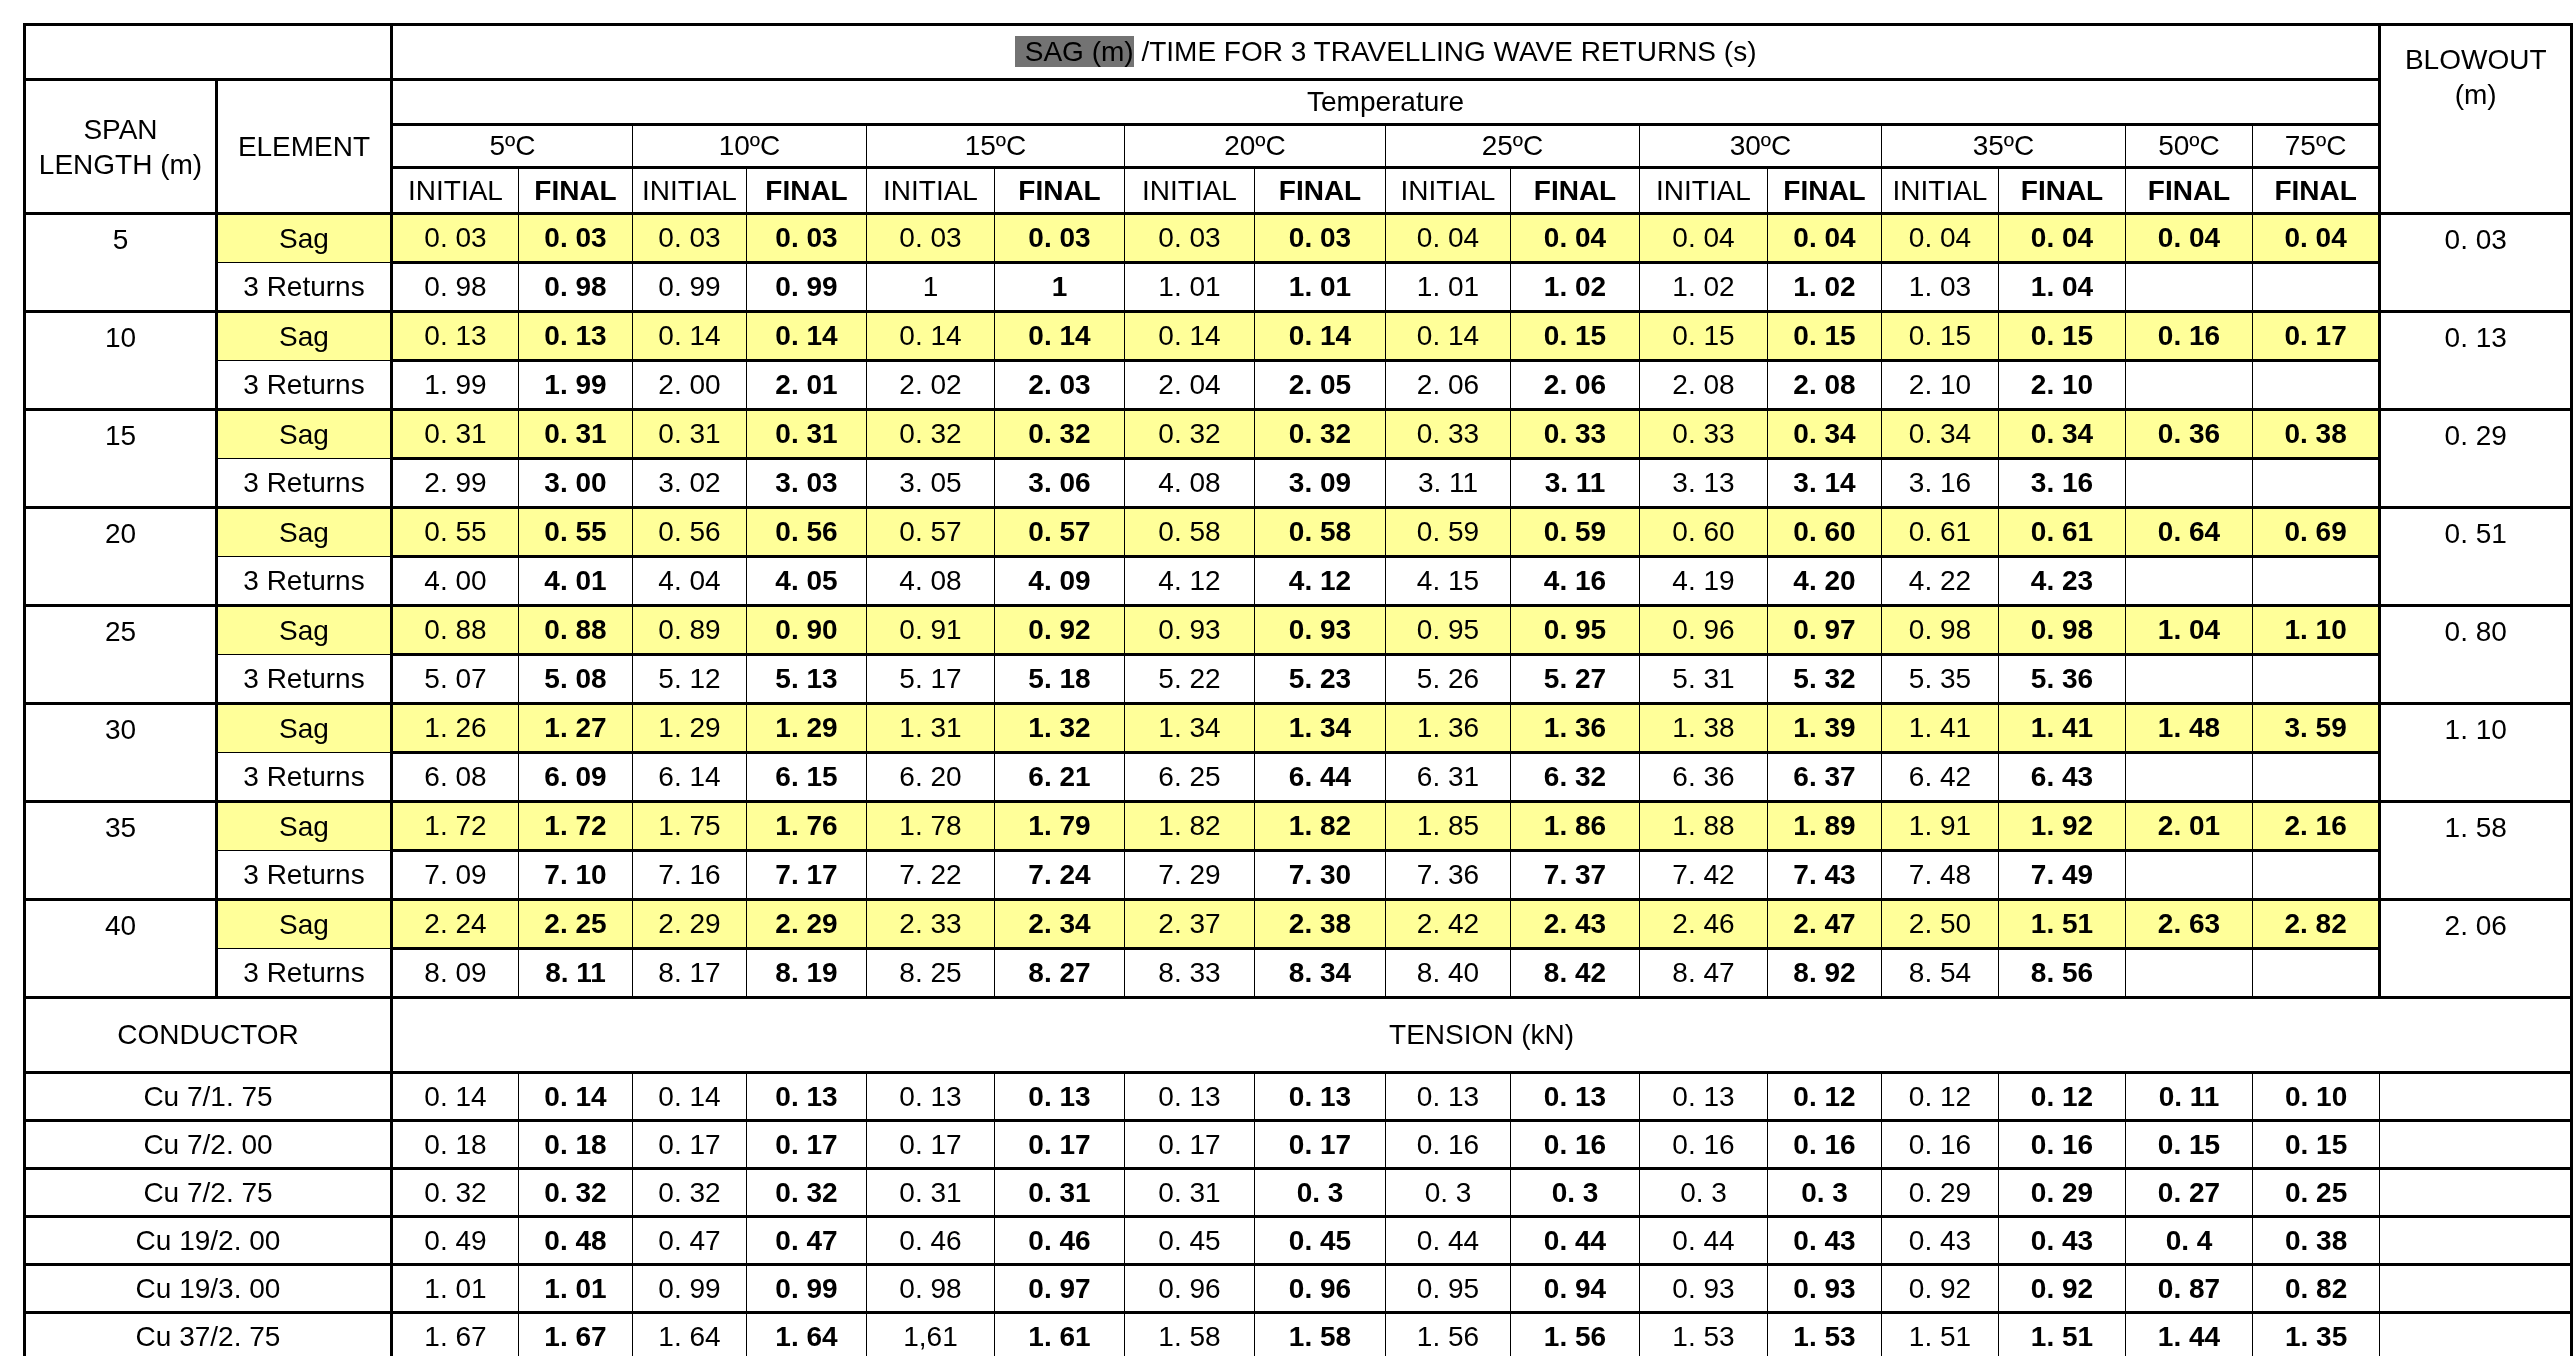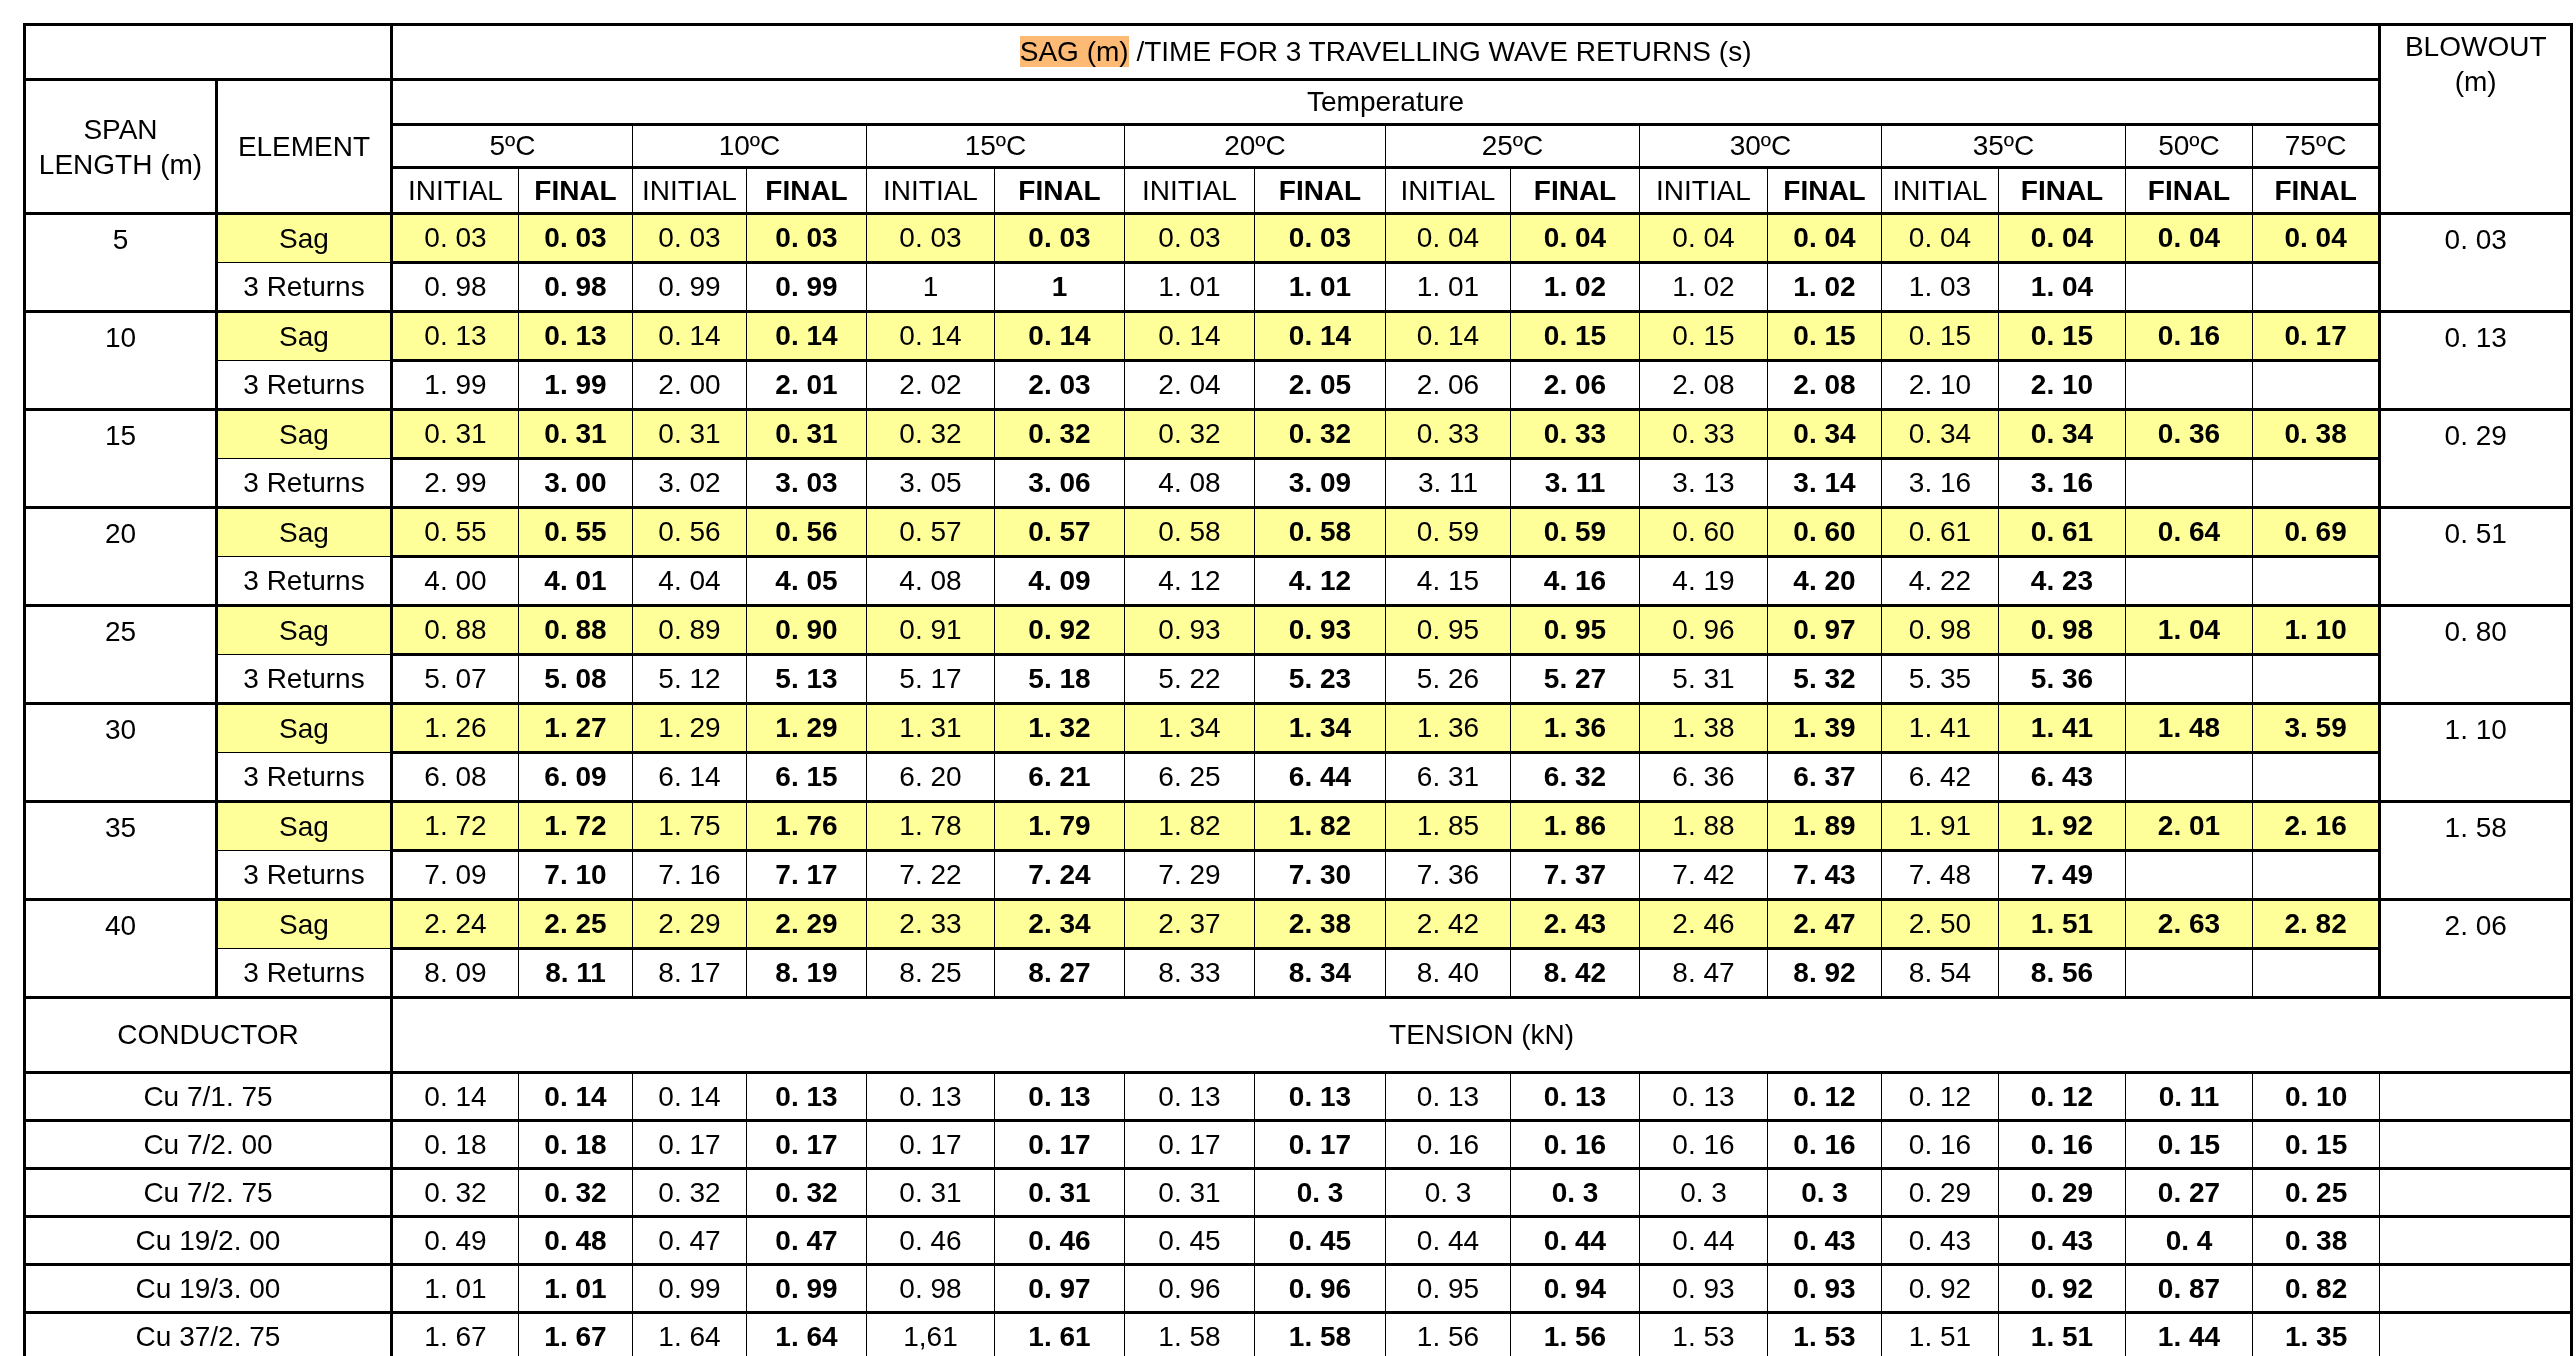--- a/index.html
+++ b/index.html
@@ -9,21 +9,21 @@
                 table-layout:fixed; width:2547px; }
   table.sheet td { border:0.9px solid #000; text-align:center; vertical-align:middle;
                    font-size:28px; padding:0; overflow:hidden; white-space:nowrap; }
   .thick-t { border-top:3.5px solid #000 !important; }
   .thick-b { border-bottom:3.5px solid #000 !important; }
   .thick-l { border-left:3.5px solid #000 !important; }
   .thick-r { border-right:3.5px solid #000 !important; }
   .hl { background:#ffff99; }
   .b { font-weight:bold; }
   .top-v { vertical-align:top !important; padding-top:8.7px !important; }
-  .title-hl { background:#fdba74; }
+  .title-hl { background:#737373;padding-left:10px; }
   .wrap { white-space:normal !important; line-height:1.25; }
 </style>
 </head>
 <body>
 
 <table class="sheet" id="sheet">
   <colgroup>
     <col style="width:192px">
       <col style="width:175px">
     <col style="width:127px">
@@ -43,21 +43,21 @@
     <col style="width:127px">
       <col style="width:127px">
     <col style="width:192px">
   </colgroup>
   <tbody id="tbody">
     <tr style="height:55px">
       <td class="thick-t thick-l" colspan="2"></td>
       <td class="thick-t thick-l thick-r thick-b" colspan="16">
         <span class="title-hl">SAG (m)</span><span> /TIME FOR 3 TRAVELLING WAVE RETURNS (s)</span>
       </td>
-      <td class="thick-t thick-r wrap" rowspan="4" style="vertical-align:top;padding-top:3px">BLOWOUT (m)</td>
+      <td class="thick-t thick-r wrap" rowspan="4" style="vertical-align:top;padding-top:16px">BLOWOUT (m)</td>
     </tr>
     <tr style="height:45px">
       <td class="thick-l thick-t wrap" rowspan="3">SPAN LENGTH (m)</td>
       <td class="thick-l thick-t" rowspan="3">ELEMENT</td>
       <td class="thick-l thick-r thick-b" colspan="16">Temperature</td>
     </tr>
     <tr style="height:43px" id="temp-row">
         <td colspan="2" class="thick-b thick-l">5ºC</td>
         <td colspan="2" class="thick-b">10ºC</td>
         <td colspan="2" class="thick-b">15ºC</td>

